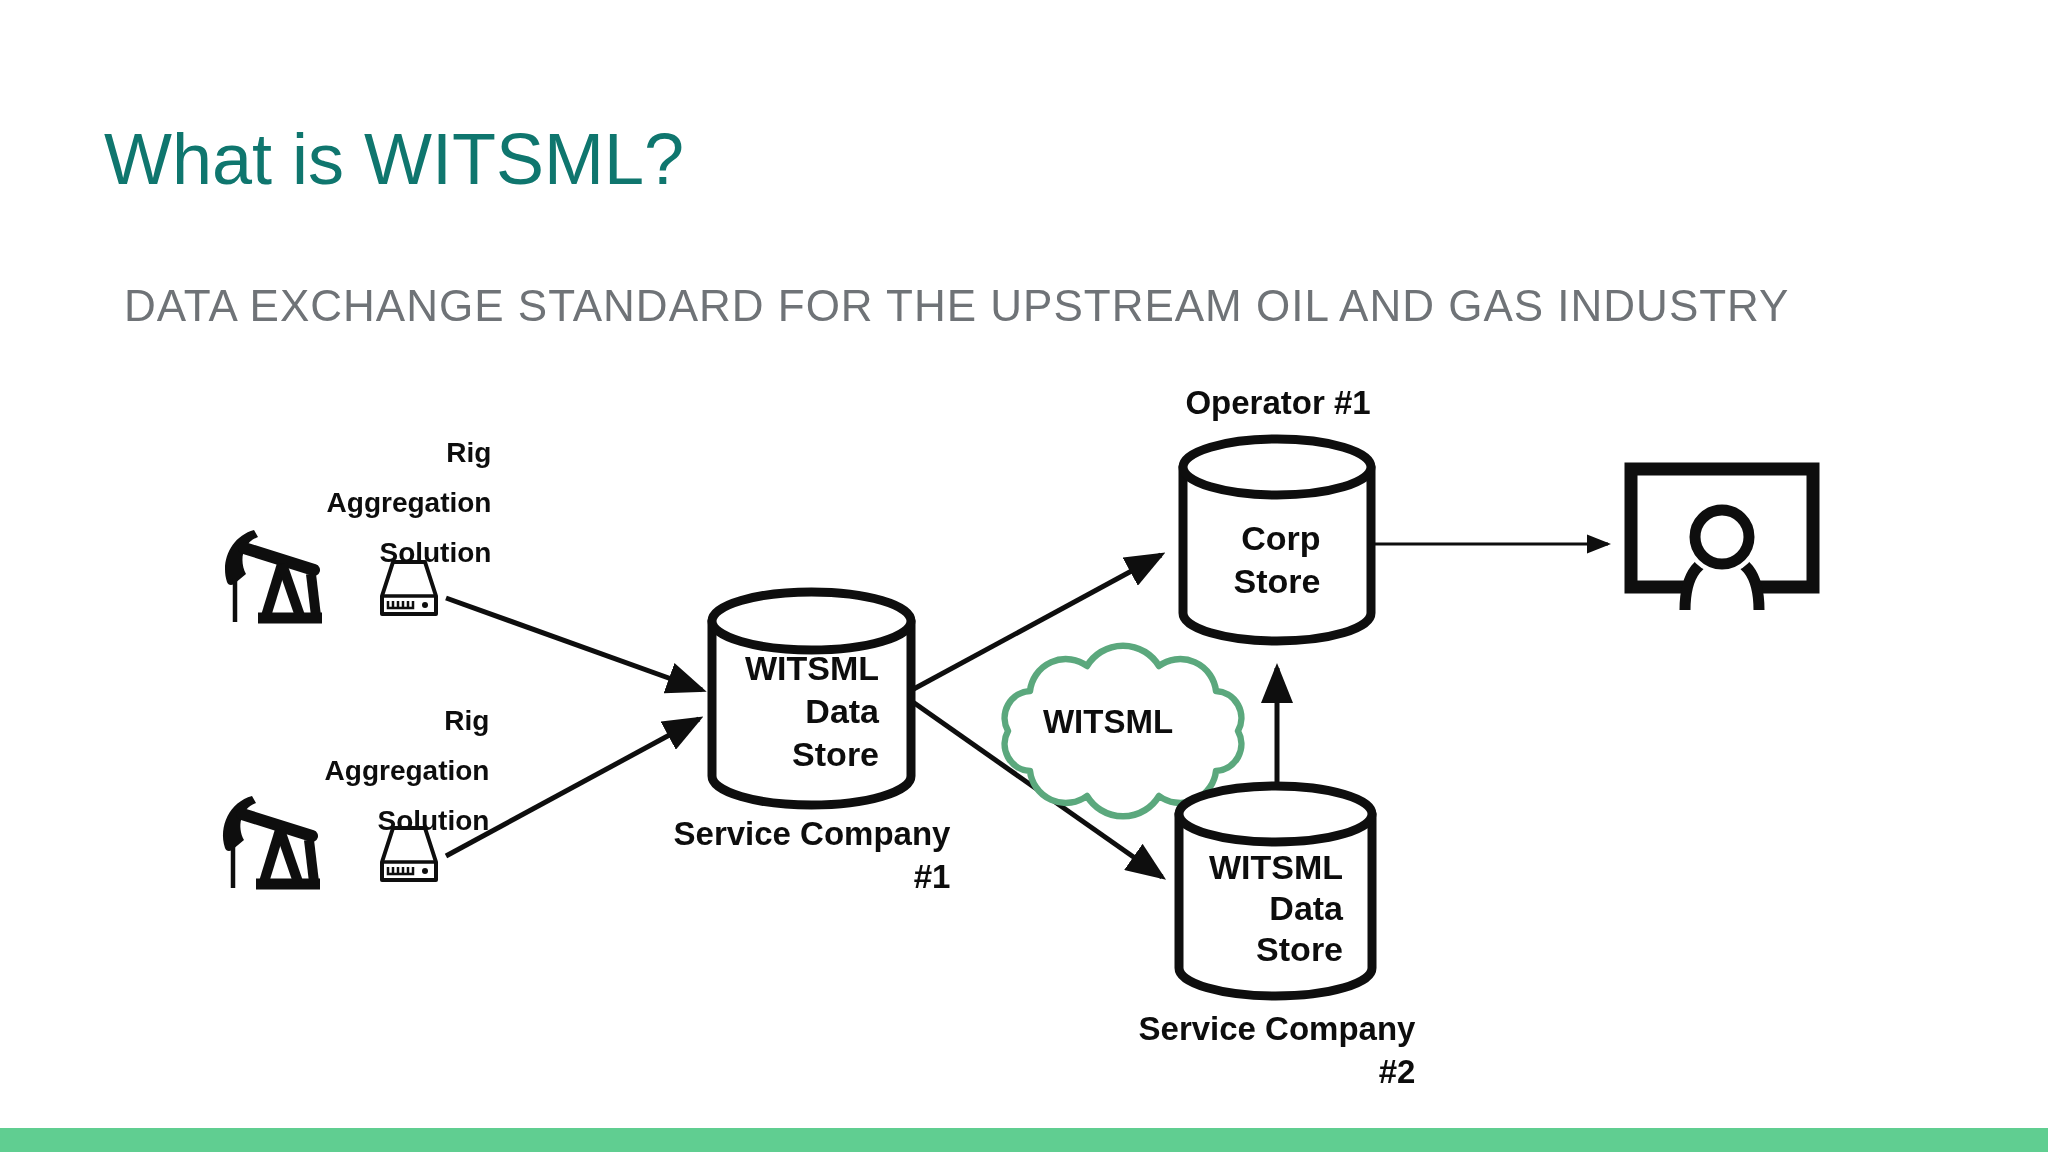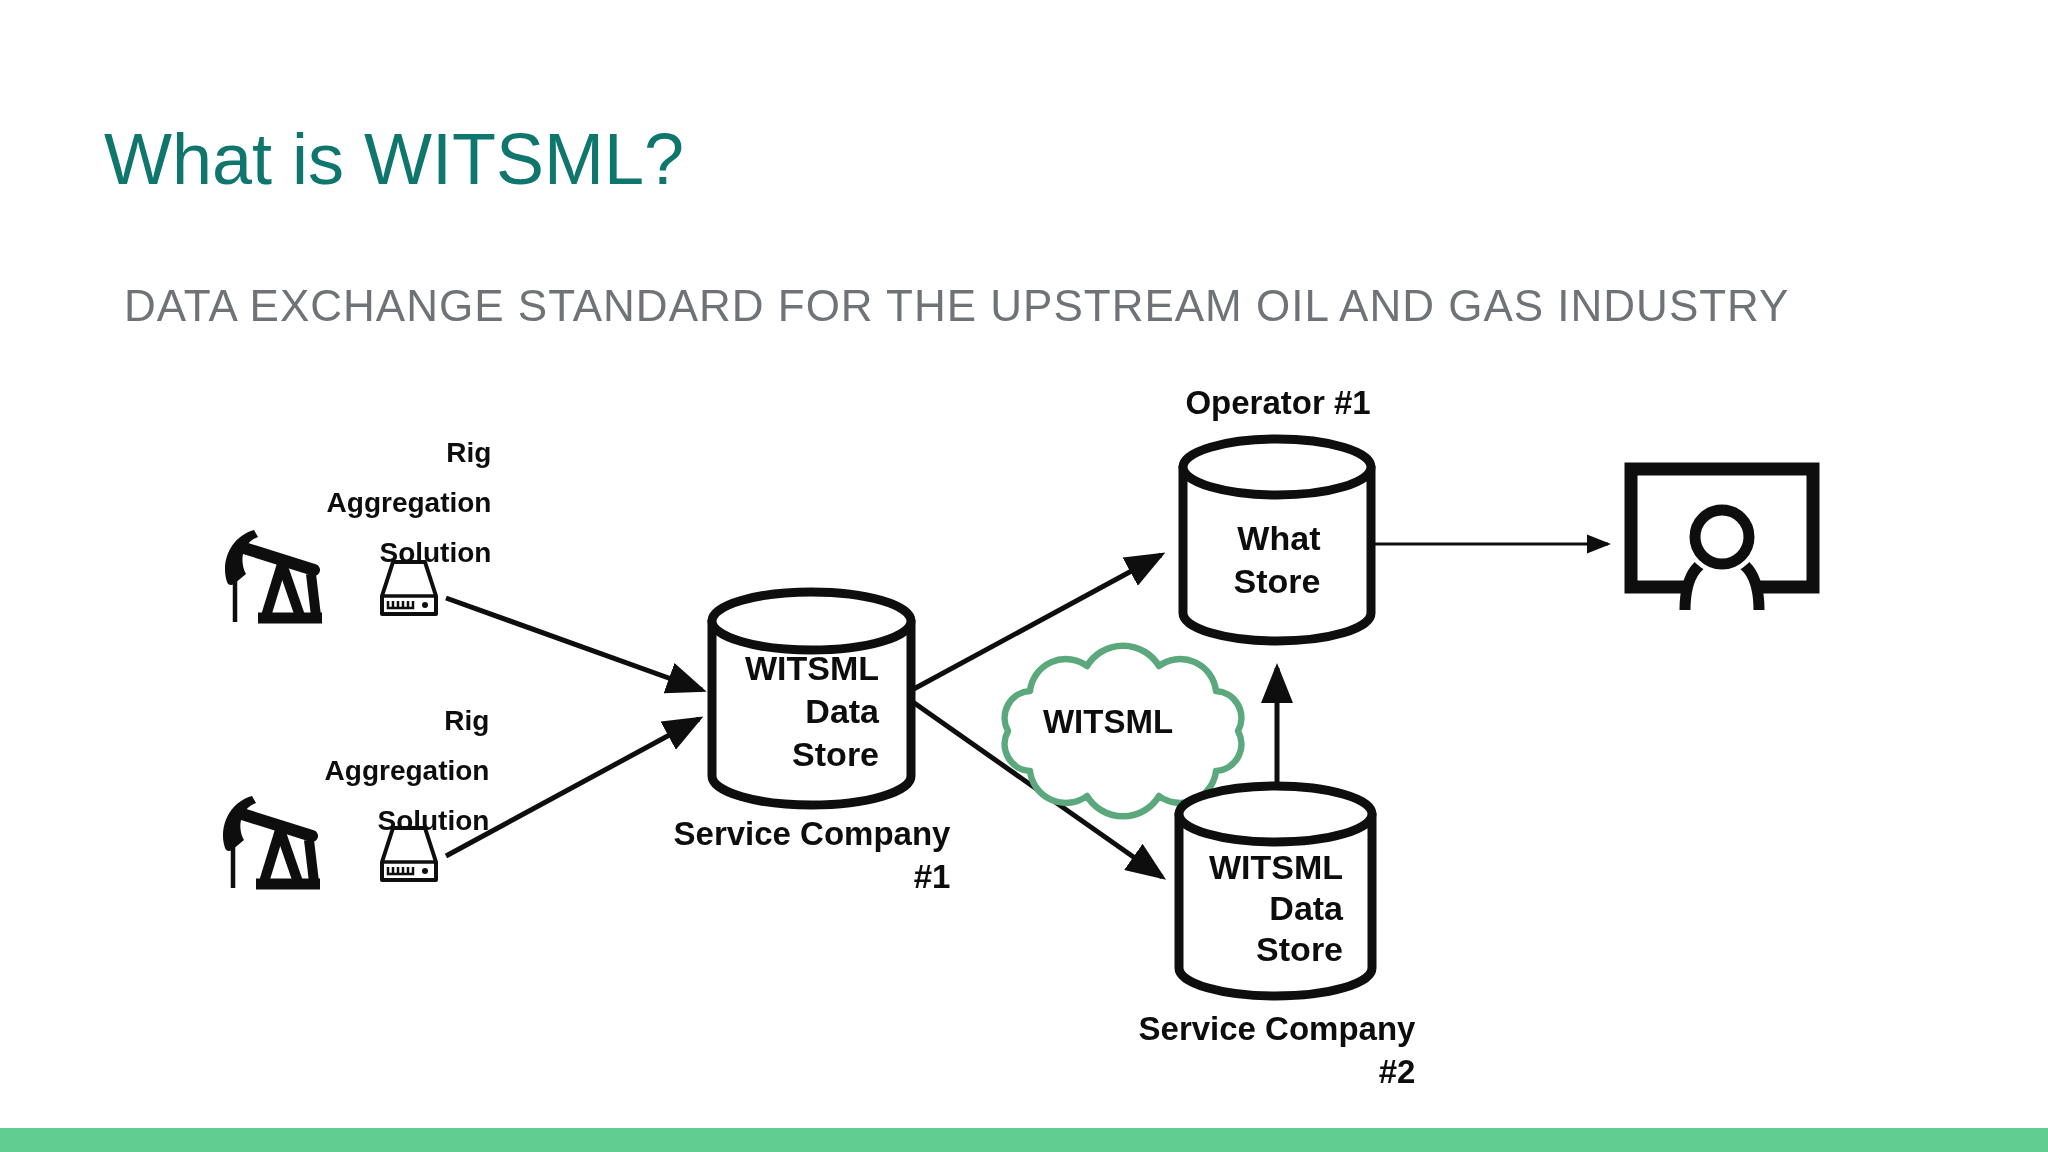--- a/index.html
+++ b/index.html
@@ -126,21 +126,21 @@
 Solution</div>
   <div class="dlabel f-rig" style="left:407px;top:696px;">Rig
 Aggregation
 Solution</div>
   <div class="dlabel f-cyl" style="left:812px;top:647px;">WITSML
 Data
 Store</div>
   <div class="dlabel f-cap" style="left:812px;top:812px;">Service Company
 #1</div>
   <div class="dlabel f-cap" style="left:1278px;top:381px;">Operator #1</div>
-  <div class="dlabel f-cyl" style="left:1277px;top:517px;">What
+  <div class="dlabel f-cyl" style="left:1277px;top:517px;">Corp
 Store</div>
   <div class="dlabel f-cloud" style="left:1108px;top:702px;">WITSML</div>
   <div class="dlabel f-cyl" style="left:1276px;top:847px;line-height:41px;">WITSML
 Data
 Store</div>
   <div class="dlabel f-cap" style="left:1277px;top:1007px;">Service Company
 #2</div>
 
   <div id="accent-bar" style="background: rgb(96, 206, 145);"></div>
 </div>

